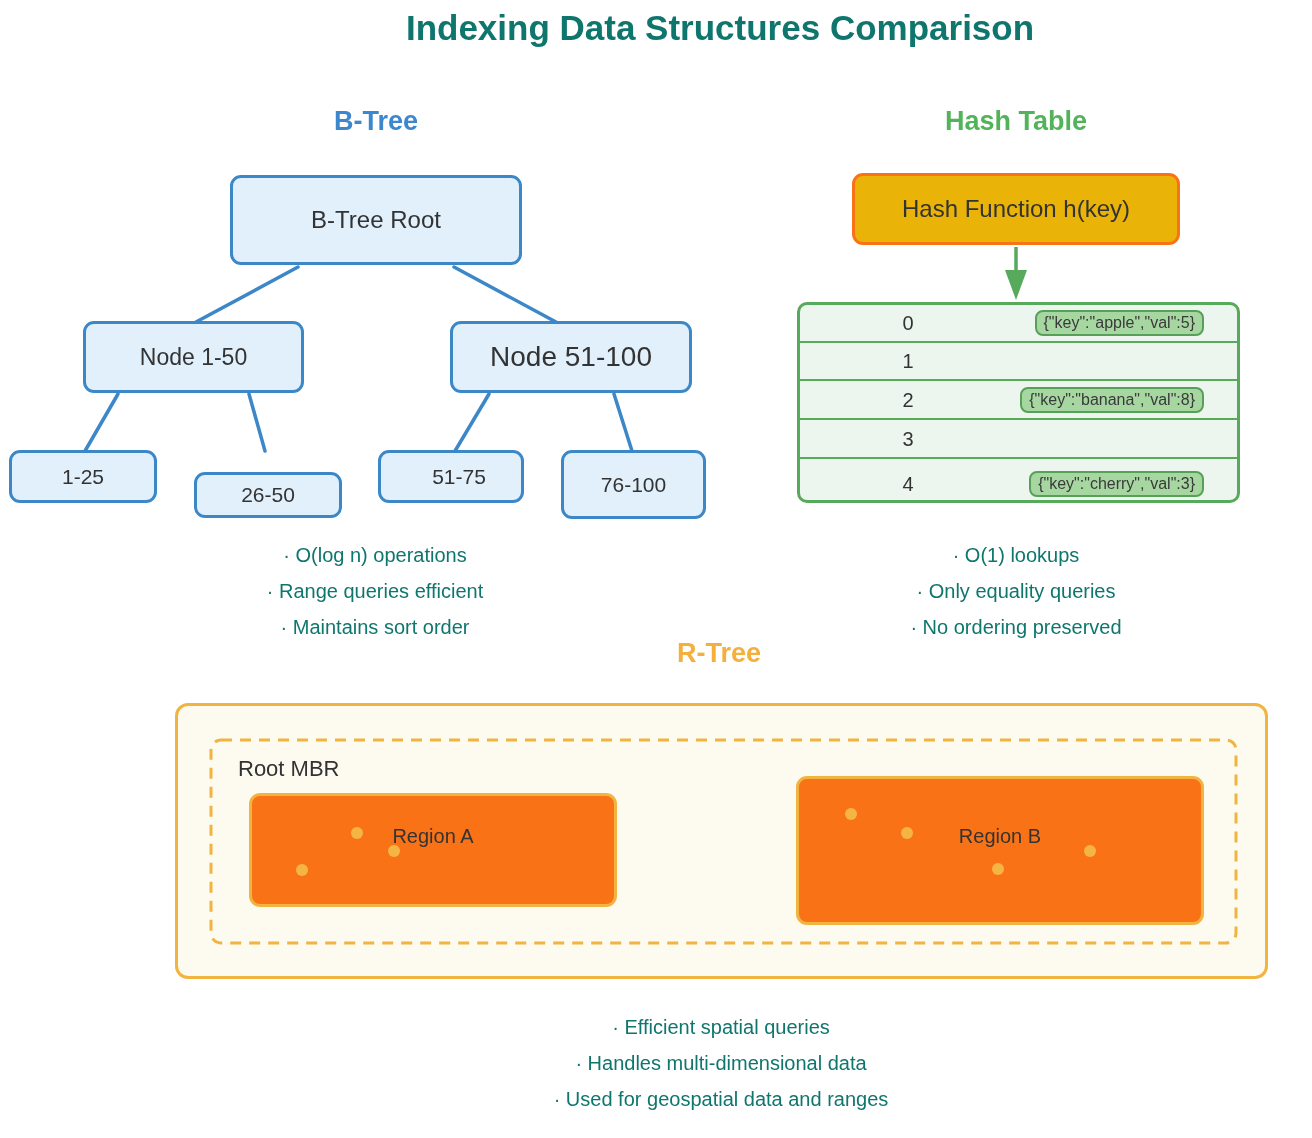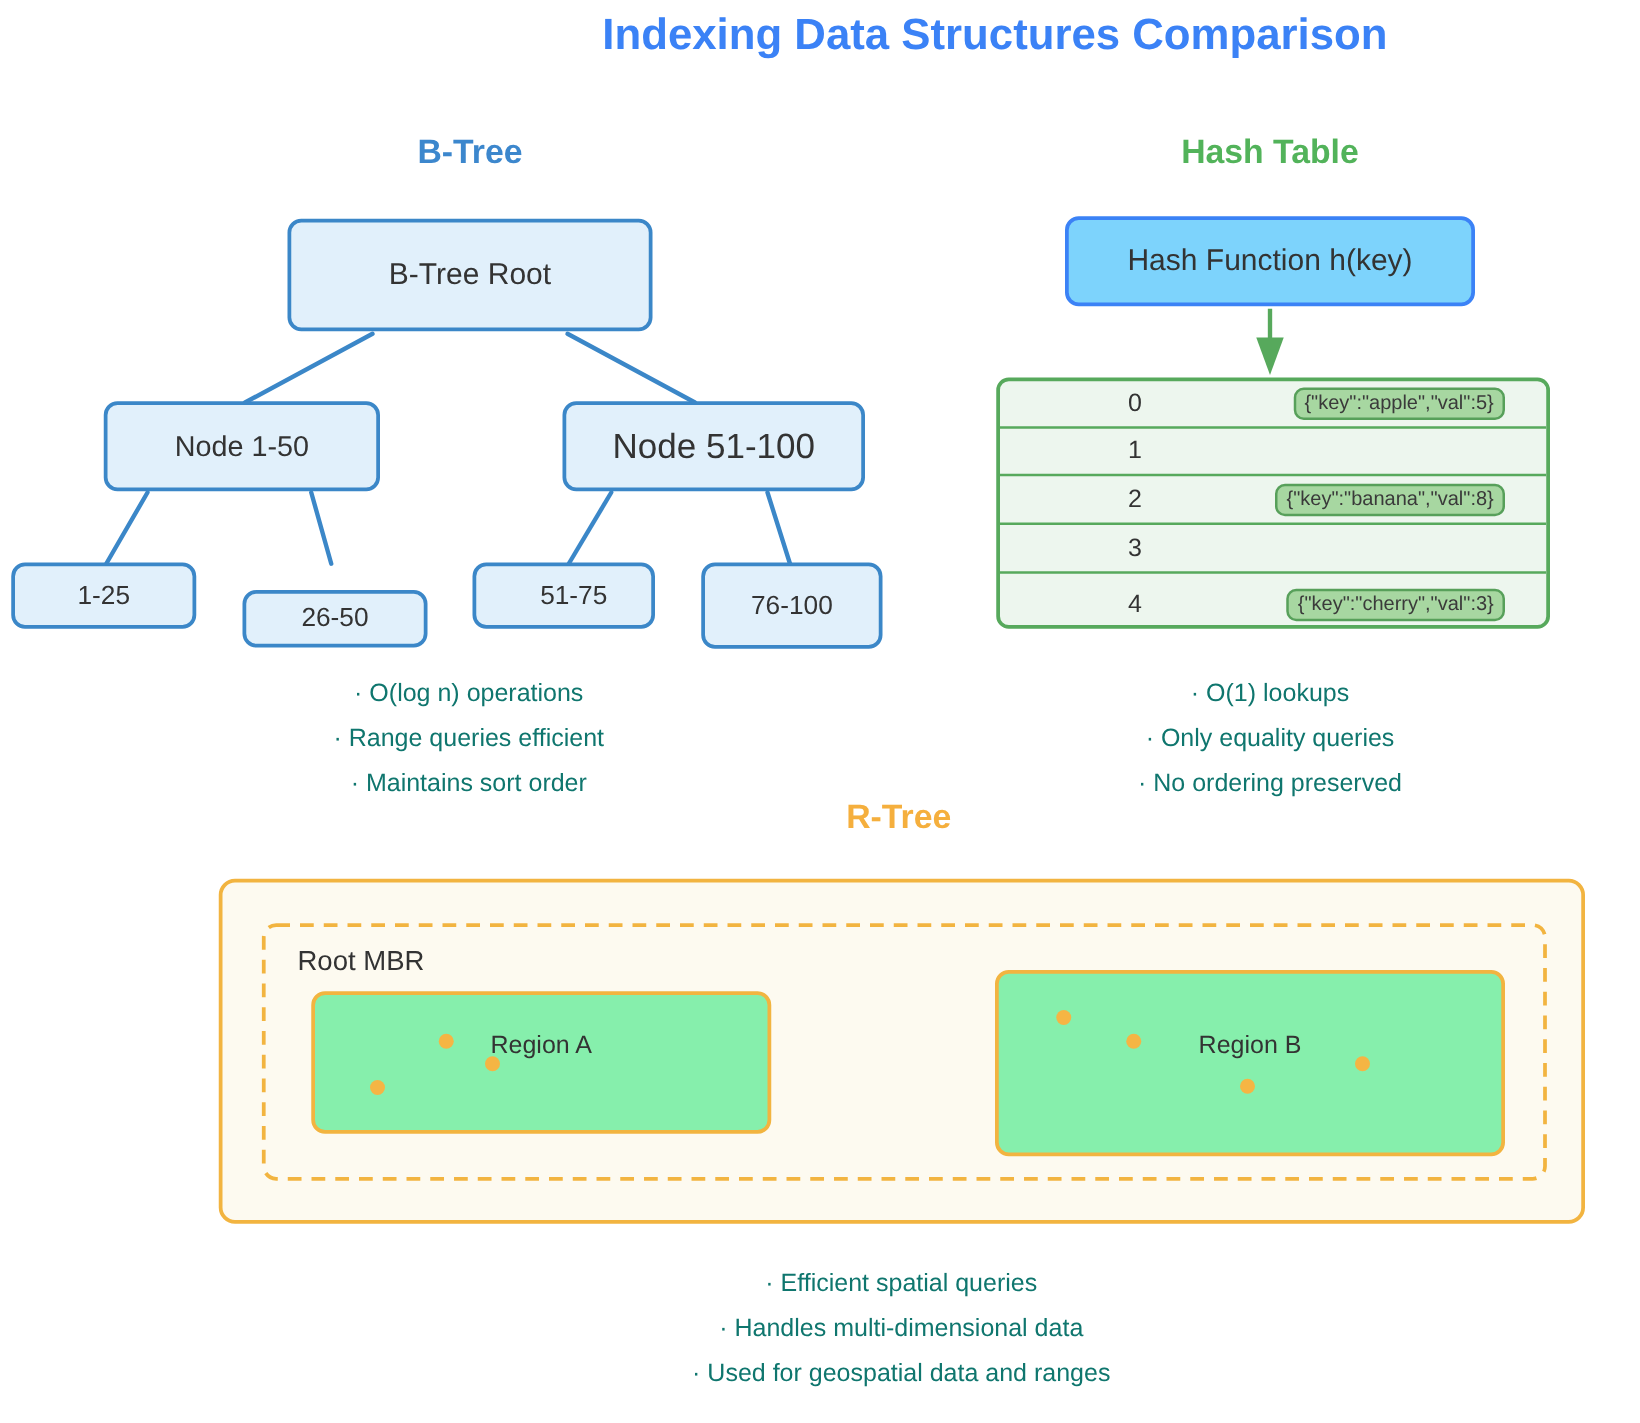--- a/index.html
+++ b/index.html
@@ -1,47 +1,47 @@
 <!DOCTYPE html>
 <html><head>
 <meta charset="utf-8">
 <style>
   html,body{margin:0;padding:0;background:#ffffff;}
   body{font-family:"Liberation Sans", sans-serif; color:#333333;}
   .canvas{position:relative;width:1312px;height:1138px;background:#ffffff;overflow:hidden;}
 
-  .title{position:absolute;left:330px;top:8px;width:780px;text-align:right;
-         font-size:35px;font-weight:600;color:#3b82f6;letter-spacing:0px;}
+  .title{position:absolute;left:330px;top:8px;width:780px;text-align:center;
+         font-size:35px;font-weight:600;color:#0f766e;letter-spacing:0px;}
 
   .section-heading{position:absolute;font-size:27px;font-weight:600;text-align:center;}
   .heading-blue{color:#3C87CD;}
   .heading-green{color:#52B35A;}
   .heading-orange{color:#F5AF3D;}
 
   
   .bnode{position:absolute;background:#E1F0FB;border:3px solid #3B87C8;border-radius:11px;
          display:flex;align-items:center;justify-content:center;color:#333333;box-sizing:border-box;}
 
   
-  .gbox{position:absolute;background:#7dd3fc;border:3px solid #3b82f6;border-radius:11px;
+  .gbox{position:absolute;background:#eab308;border:3px solid #f97316;border-radius:11px;
         display:flex;align-items:center;justify-content:center;color:#333333;box-sizing:border-box;}
   .htable{position:absolute;left:797px;top:302px;width:443px;height:201px;background:#EDF6EE;
           border:3px solid #57A95C;border-radius:10px;box-sizing:border-box;overflow:hidden;}
   .hrow{position:relative;width:100%;}
   .hrow.sep{border-bottom:2px solid #57A95C;}
   .hrow .idx{position:absolute;left:88px;width:40px;top:50%;transform:translateY(-50%);
              text-align:center;font-size:20px;color:#333333;}
   .pill{position:absolute;right:33px;top:50%;transform:translateY(-50%);
         background:#A7D7A1;border:2px solid #57A05A;border-radius:8px;
         padding:2px 7px;font-size:16px;color:#3A3A3A;white-space:nowrap;}
 
   
   .obox-outer{position:absolute;left:175px;top:703px;width:1093px;height:276px;
               background:#FDFAF0;border:3px solid #F2B440;border-radius:13px;box-sizing:border-box;}
-  .region{position:absolute;background:#86efac;border:3px solid #F2B440;border-radius:11px;box-sizing:border-box;padding-left:35px;}
+  .region{position:absolute;background:#f97316;border:3px solid #F2B440;border-radius:11px;box-sizing:border-box;padding-left:35px;}
   .region-label{position:absolute;left:0;right:0;text-align:center;font-size:20px;color:#333333;}
   .rootmbr-label{position:absolute;left:238px;top:756px;font-size:22px;color:#333333;}
   .dot{position:absolute;width:12px;height:12px;border-radius:50%;background:#F5B544;
        transform:translate(-50%,-50%);}
 
   .bullets{position:absolute;width:550px;text-align:center;font-size:20px;line-height:36px;color:#0f766e;}
   .bullets p{margin:0;}
 
   .connector-layer{position:absolute;left:0;top:0;pointer-events:none;}
 </style>

